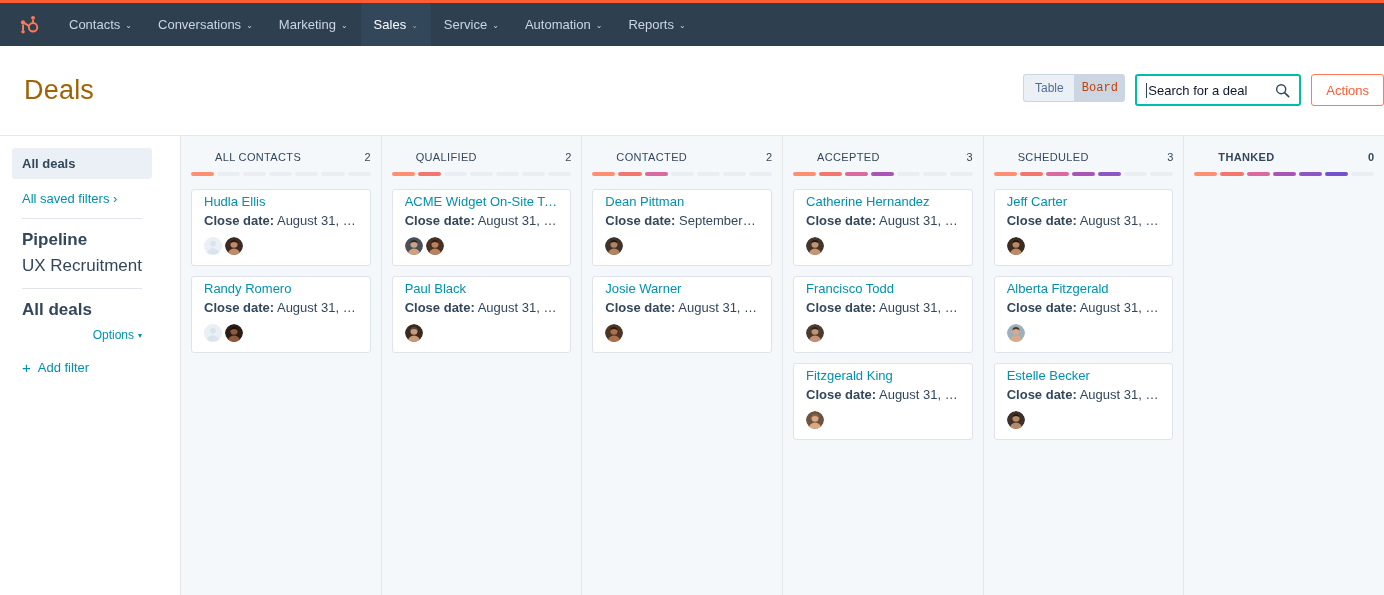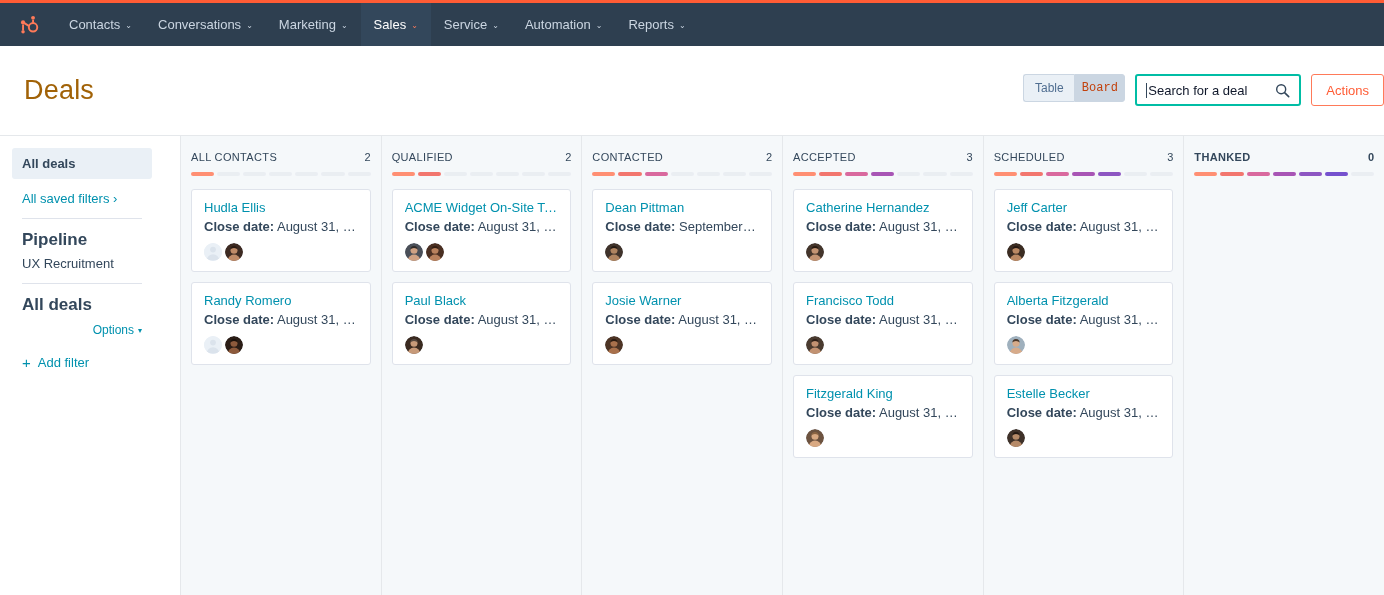--- a/index.html
+++ b/index.html
@@ -146,21 +146,21 @@
     background: #dfe3eb;
     margin: 2px 10px 0 10px;
   }
   .side-block { padding: 11px 10px 10px 10px; }
   .side-label {
     font-size: 17px;
     font-weight: bold;
     color: #33475b;
     margin-bottom: 6px;
   }
-  .side-value { font-size: 13px; color: #33475b; }
+  .side-value { font-size: 17px; color: #33475b; }
   #options-row {
     display: flex; justify-content: flex-end;
     padding: 0 10px;
   }
   #options-link {
     font-size: 12px;
     color: #0091ae;
     cursor: pointer;
     display: flex; align-items: center; gap: 4px;
   }
@@ -196,39 +196,40 @@
   }
   .col-head-row {
     display: flex; align-items: baseline;
     justify-content: space-between;
     margin-bottom: 9px;
   }
   .col-title {
     font-size: 11px;
     color: #33475b;
     letter-spacing: .35px;
+    margin-left: 24px;
   }
   .col-count { font-size: 11px; color: #33475b; }
   .seg-bar { display: flex; gap: 3px; padding-bottom: 13px; }
   .seg {
     flex: 1 1 0;
     height: 4px;
     border-radius: 2px;
     background: #eaeef2;
   }
   .col-body {
     padding: 0 10px;
     overflow: hidden;
     flex: 1;
   }
   .deal-card {
     background: #fff;
     border: 1px solid #dfe3eb;
     border-radius: 3px;
-    padding: 10px 12px 10px 12px;
+    padding: 4px 12px 10px 12px;
     margin-bottom: 10px;
     cursor: pointer;
   }
   .deal-title {
     font-size: 13px;
     color: #0091ae;
     margin-bottom: 4px;
     white-space: nowrap;
     overflow: hidden;
     text-overflow: ellipsis;

